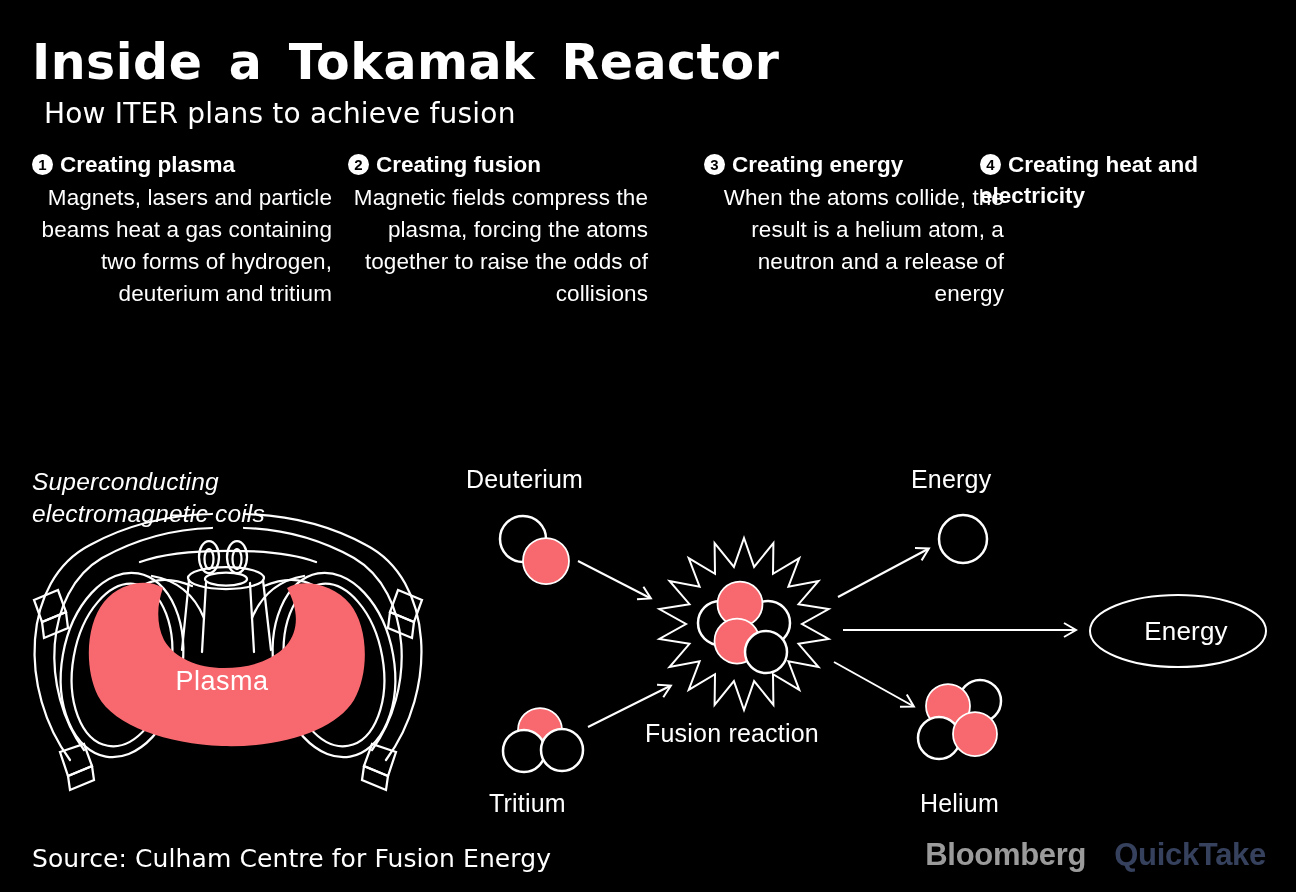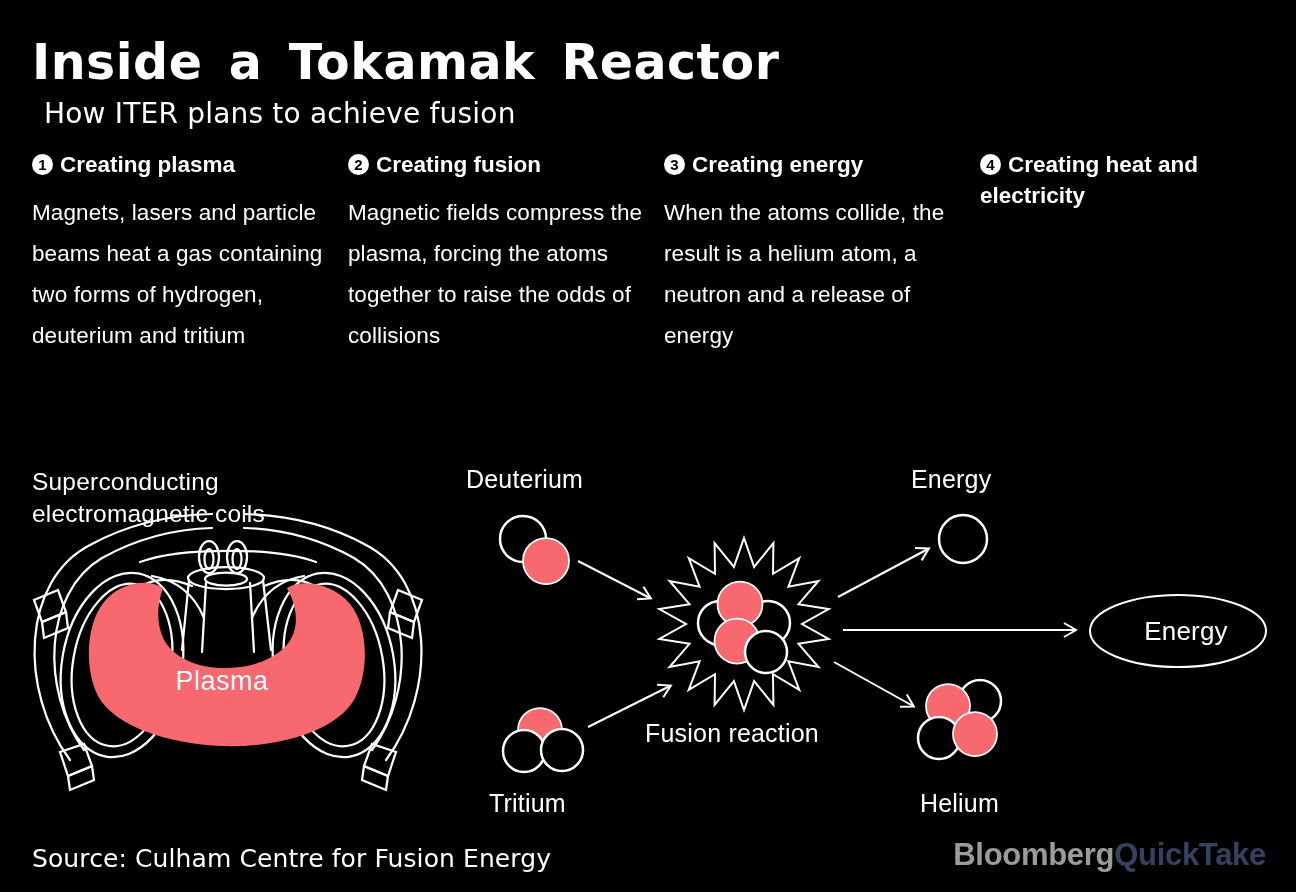--- a/index.html
+++ b/index.html
@@ -22,44 +22,44 @@
     left:32px;top:34px;
     font-size:49px;font-weight:700;letter-spacing:.5px;word-spacing:.18em;
     font-family:"DejaVu Sans","Liberation Sans",sans-serif;
   }
   .subtitle{
     left:44px;top:97px;font-size:28px;font-weight:400;letter-spacing:.2px;
     font-family:"DejaVu Sans","Liberation Sans",sans-serif;
   }
   
   .col{top:149px;width:300px;}
-  .col.c1{left:32px}.col.c2{left:348px}.col.c3{left:664px}.col.c4{left:980px;width:290px}
+  .col.c1{left:32px}.col.c2{left:348px}.col.c3{left:704px}.col.c4{left:980px;width:290px}
   .step-head{font-size:22.5px;font-weight:700;line-height:31px;}
   .step-num{
     display:inline-block;width:21px;height:21px;border-radius:50%;
     background:var(--fg);color:#000;font-size:15px;font-weight:700;
     text-align:center;line-height:21px;vertical-align:2px;margin-right:7px;
   }
-  .step-body{margin-top:12px;font-size:22.5px;line-height:41px;font-weight:400;letter-spacing:.1px;}
+  .step-body{margin-top:2px;font-size:22.5px;line-height:32px;font-weight:400;letter-spacing:.1px;text-align:right;}
   
   .dlabel{font-size:25px;letter-spacing:.2px;white-space:pre-line;}
-  .coils-label{left:32px;top:466px;line-height:32px;font-size:24.5px;}
+  .coils-label{left:32px;top:466px;line-height:32px;font-size:24.5px;font-style:italic;}
   .deuterium-label{left:466px;top:465px;}
   .tritium-label{left:489px;top:789px;}
   .neutron-label{left:911px;top:465px;}
   .helium-label{left:920px;top:789px;}
   .fusion-label{left:645px;top:719px;}
   .energy-label{left:1178px;top:631px;transform:translate(-50%,-50%);font-size:26px;margin-left:8px;}
   .plasma-label{left:222px;top:681px;transform:translate(-50%,-50%);font-size:27px;letter-spacing:.5px;}
   
   .source{left:32px;top:844px;font-size:25px;letter-spacing:.1px;
     font-family:"DejaVu Sans","Liberation Sans",sans-serif;}
   .logo{right:30px;top:837px;font-size:31px;font-weight:700;letter-spacing:-.3px;}
   .logo .b{color:var(--brand-gray);}
-  .logo .q{color:var(--brand-navy);}
+  .logo .q{color:var(--brand-navy);margin-left:28px;}
   svg{position:absolute;left:0;top:0;}
   svg *{vector-effect:non-scaling-stroke;}
   .wire{stroke:#fff;stroke-width:2.25;fill:none;stroke-linecap:round;}
   .arrowline{stroke:#fff;stroke-width:2;fill:none;}
   .atom-b{fill:#000;stroke:#fff;stroke-width:2.5;}
   .atom-p{fill:var(--pink);stroke:#fff;stroke-width:1.75;}
 </style>
 </head>
 <body>
 

